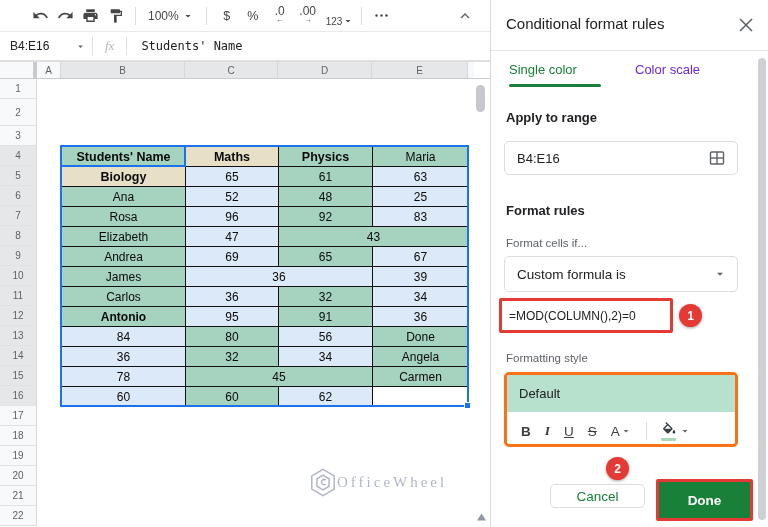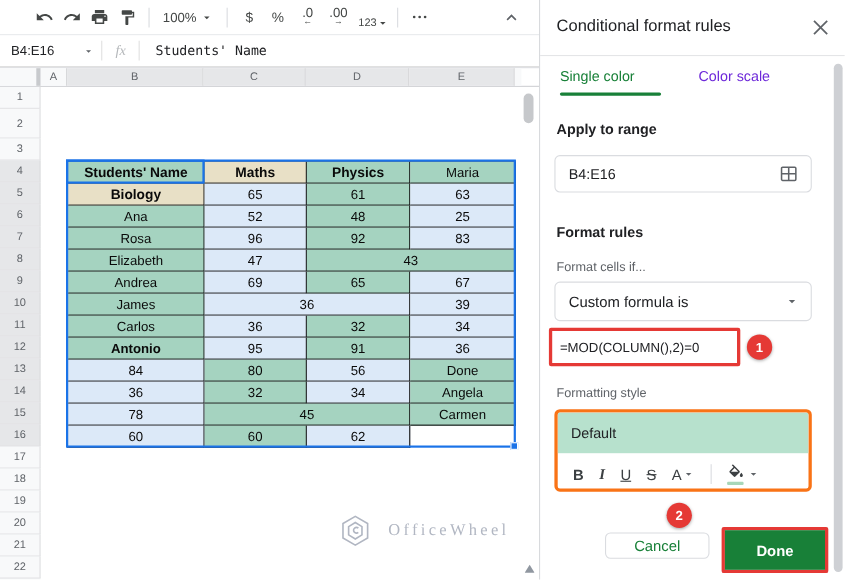--- a/index.html
+++ b/index.html
@@ -52,21 +52,21 @@
                 grid-auto-rows:20px; border-top:1px solid #111; border-left:1px solid #111; }
   .cell { border-right:1px solid #111; border-bottom:1px solid #111; font-size:12px; color:#0a0a0a;
           display:flex; align-items:center; justify-content:center; cursor:cell; overflow:hidden; }
   .cell.hdr { font-weight:bold; font-size:12.5px; }
   .sel-border { position:absolute; left:23px; top:66px; width:409px; height:262px; border:2px solid #1a73e8;
                 pointer-events:none; }
   .active-cell { position:absolute; left:23px; top:66px; width:126px; height:22px; border:2px solid #1a73e8;
                  pointer-events:none; }
   .fill-handle { position:absolute; left:427px; top:323px; width:7px; height:7px; background:#1a73e8;
                  border:1px solid #fff; cursor:crosshair; }
-  .watermark { position:absolute; left:272px; top:388px; display:flex; align-items:center; gap:16px;
+  .watermark { position:absolute; left:272px; top:388px; display:flex; align-items:center; gap:0;
                color:#a9afbc; opacity:.9; }
   .wm-text { font-family:"Liberation Serif",serif; font-size:15px; letter-spacing:3px; }
   .sheet-thumb { position:absolute; left:439px; top:6px; width:9px; height:27px; border-radius:5px;
                  background:#c6c8cb; cursor:pointer; }
   .sheet-arrow { position:absolute; left:440px; top:434px; cursor:pointer; }
 
   
   .panel { position:absolute; left:490px; top:0; width:278px; height:527px; background:#fff;
            border-left:1px solid #d8dadd; }
   .panel-title { position:absolute; left:15px; top:15px; font-size:15px; color:#202124; }

